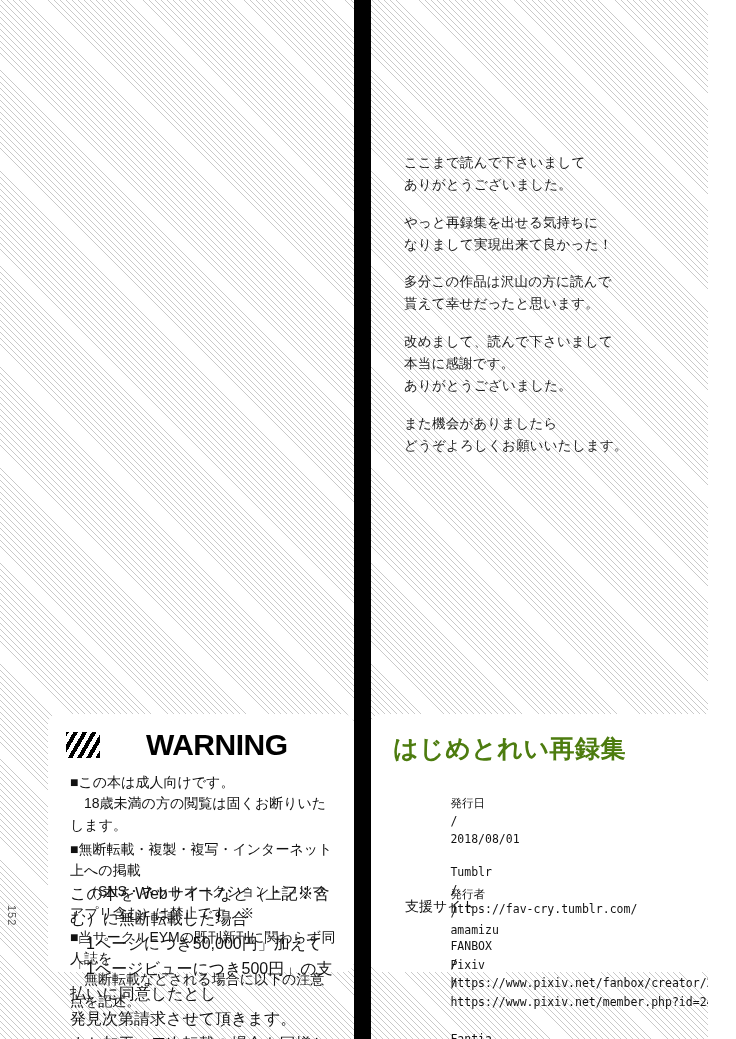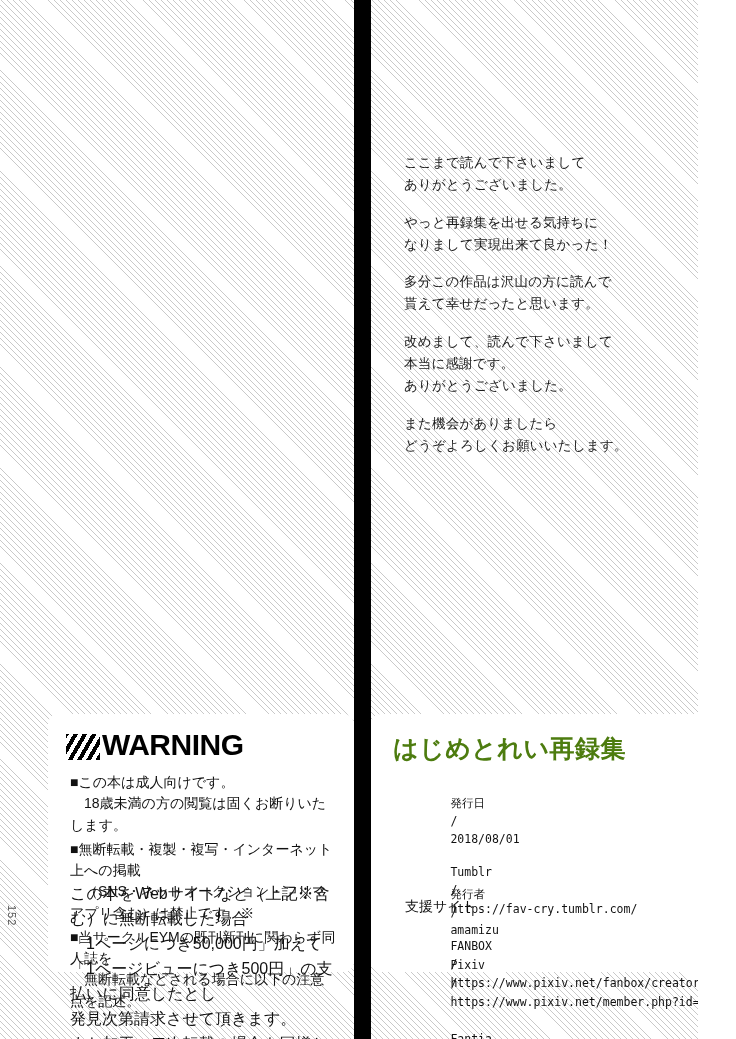--- a/index.html
+++ b/index.html
@@ -7,20 +7,21 @@
     padding: 0;
     background: #ffffff;
   }
   .page {
     position: relative;
     width: 698px;
     height: 1039px;
     overflow: hidden;
     background: #ffffff;
     font-family: "Liberation Sans", sans-serif;
+    padding-left: 10px;
   }
   
   .hatch {
     position: absolute;
     top: 0;
     bottom: 0;
     background-color: #ffffff;
     background-image: repeating-linear-gradient(
       45deg,
       #c9c9c9 0px, #c9c9c9 0.6px,
@@ -73,21 +74,22 @@
     width: 345px;
     height: 258px;
   }
 
   
   .warning-head {
     position: absolute;
     left: 18px;
     top: 16px;
     display: flex;
-    align-items: flex-end;
+    align-items: center;
+    gap: 44px;
   }
   .warning-bars {
     width: 34px;
     height: 26px;
     margin-right: 2px;
     background-image: repeating-linear-gradient(
       -60deg,
       #000 0px, #000 4px,
       #fff 4px, #fff 8px
     );

